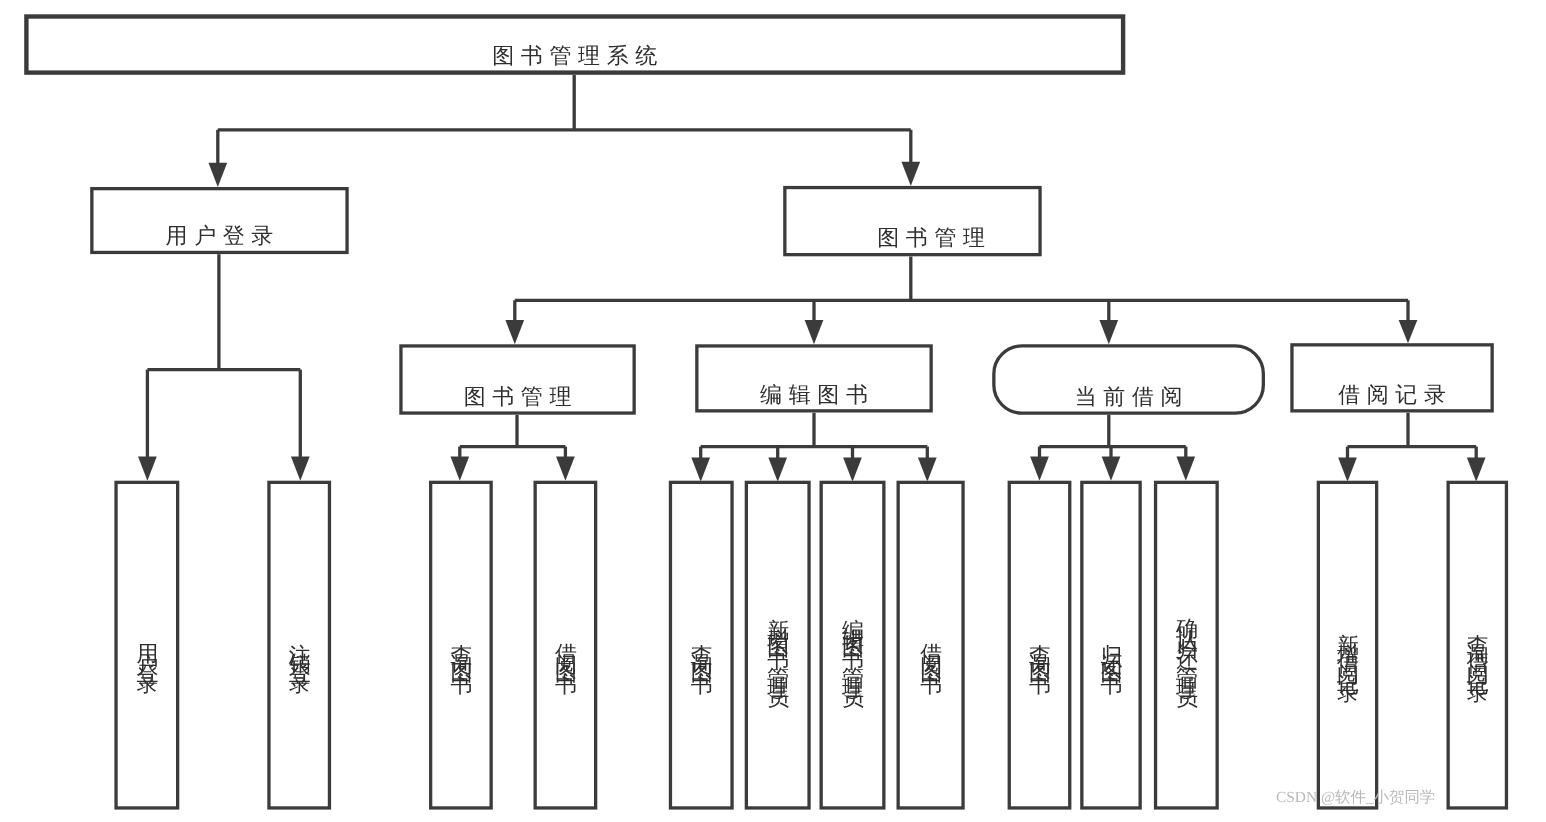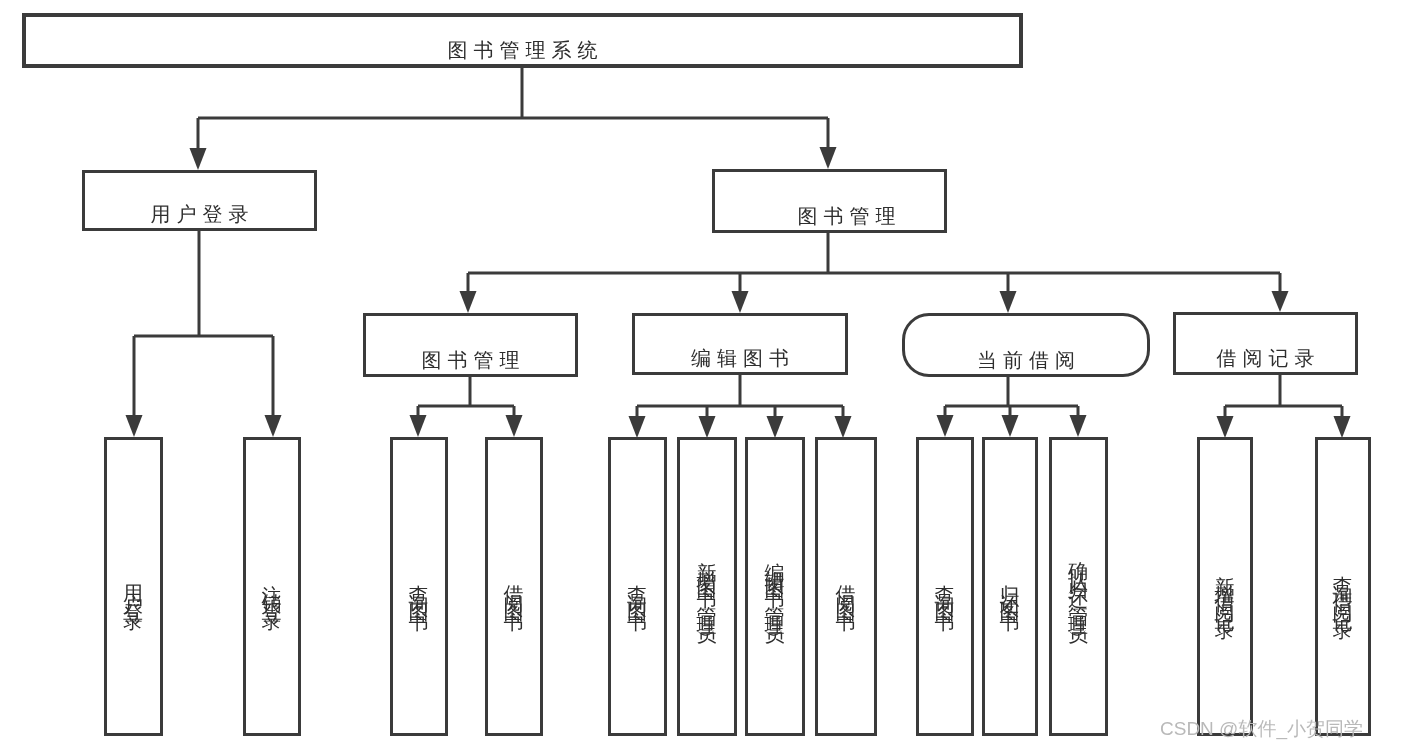--- a/index.html
+++ b/index.html
@@ -39,24 +39,25 @@
     writing-mode:vertical-rl;
     text-orientation:mixed;
     font-size:20px;
     letter-spacing:9px;
     color:#2e2e2e;
     line-height:1;
   }
   .watermark{
     position:absolute;
     left:1160px;top:716px;
-    font-size:19px;
+    font-size:14px;
     color:#b9b9b9;
     white-space:nowrap;
     z-index:5;
+    font-family:Liberation Serif, serif;
   }
 </style>
 </head>
 <body>
 
 <div class="stage">
 
   <svg class="wires" viewBox="0 0 1405 747" xmlns="http://www.w3.org/2000/svg">
     <g stroke="#3b3b3b" stroke-width="3" fill="none">
       <path d="M522,68 V118"></path>

